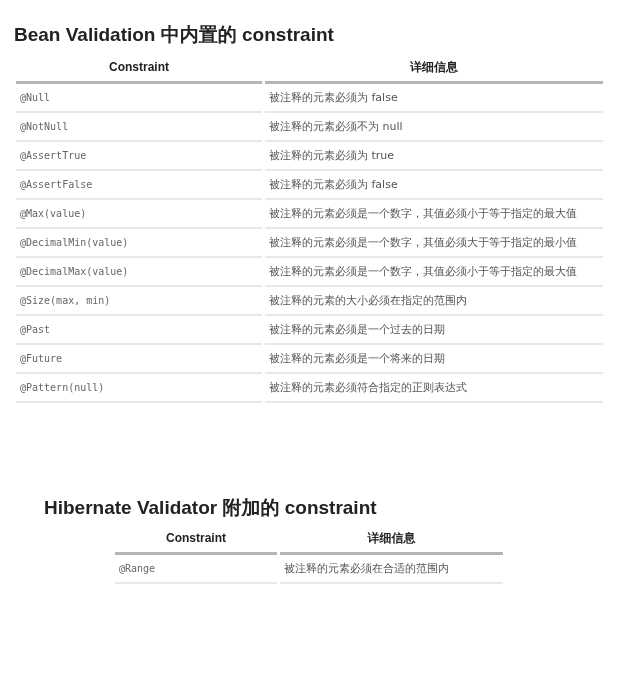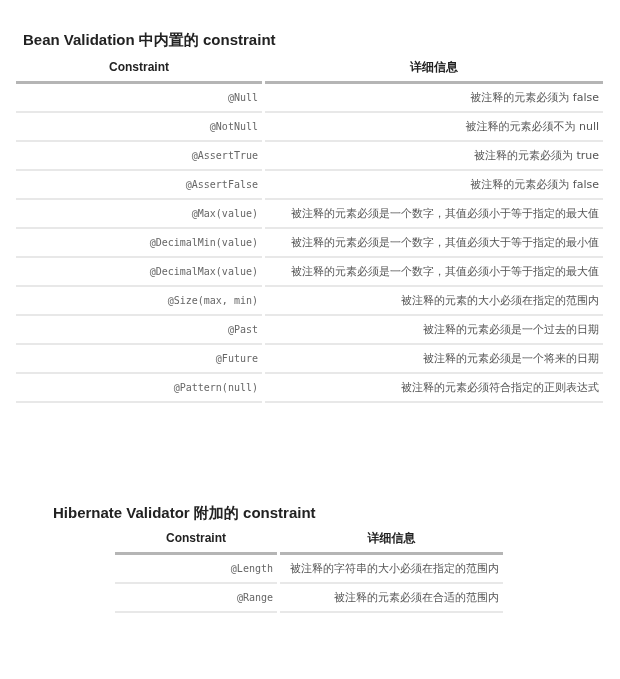--- a/index.html
+++ b/index.html
@@ -1,29 +1,29 @@
 <!DOCTYPE html>
 <html><head>
 <meta charset="utf-8">
 <style>
   html, body { margin:0; padding:0; background:#ffffff; }
   body { width:620px; height:679px; position:relative; overflow:hidden;
          font-family:"DejaVu Sans", "Liberation Sans", sans-serif; color:#333; }
-  .h { position:absolute; font-weight:bold; font-size:15px; color:#222;
-       font-family:"Liberation Sans", "DejaVu Sans", sans-serif; margin:17px; white-space:nowrap; }
+  .h { position:absolute; font-weight:bold; font-size:19px; color:#222;
+       font-family:"Liberation Sans", "DejaVu Sans", sans-serif; margin:8px; white-space:nowrap; }
   #h1 { left:6px; top:14px; }
   #h2 { left:36px; top:487px; }
   table { position:absolute; border-collapse:separate; border-spacing:3px 0; }
   #t1 { left:13px; top:53px; width:593px; }
   #t2 { left:112px; top:524px; width:394px; }
   th { text-align:center; font-size:12px; font-weight:bold; color:#222;
        font-family:"Liberation Sans", "DejaVu Sans", sans-serif;
        padding:0 4px; height:28px; border-bottom:3px solid #b5b5b5; vertical-align:middle; }
   td { font-size:11px; color:#555; padding:0 4px; height:27px;
-       border-bottom:2px solid #e8e8e8; vertical-align:middle; white-space:nowrap;text-align:right; }
+       border-bottom:2px solid #e8e8e8; vertical-align:middle; white-space:nowrap; }
   td.code { font-family:"DejaVu Sans Mono", "Liberation Mono", monospace; font-size:10px; color:#666; }
   #t1 td.c1, #t1 th.c1 { width:238px; }
   #t2 td.c1, #t2 th.c1 { width:154px; }
 </style>
 </head>
 <body>
 
 <h3 id="h1" class="h">Bean Validation 中内置的 constraint</h3>
 
 <table id="t1">
@@ -85,21 +85,17 @@
 
 <table id="t2">
   <thead>
     <tr>
       <th class="c1">Constraint</th>
       <th>详细信息</th>
     </tr>
   </thead>
   <tbody>
     <tr>
-        <td class="c1 code">@Length</td>
-        <td>被注释的字符串的大小必须在指定的范围内</td>
-      </tr>
-    <tr>
         <td class="c1 code">@Range</td>
         <td>被注释的元素必须在合适的范围内</td>
       </tr>
   </tbody>
 </table>
 
 </body></html>

